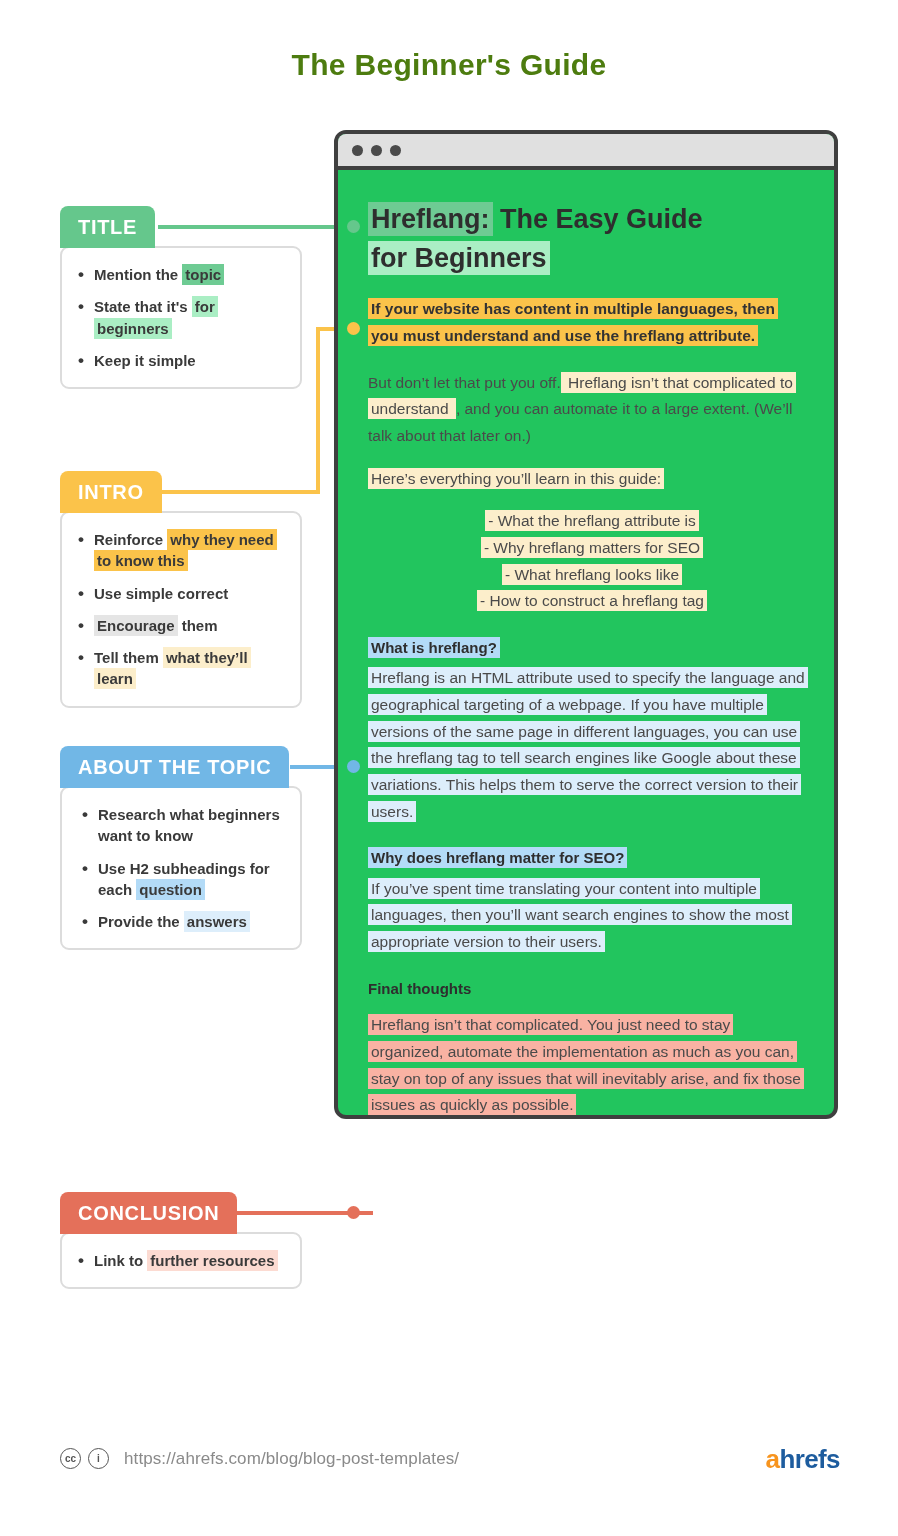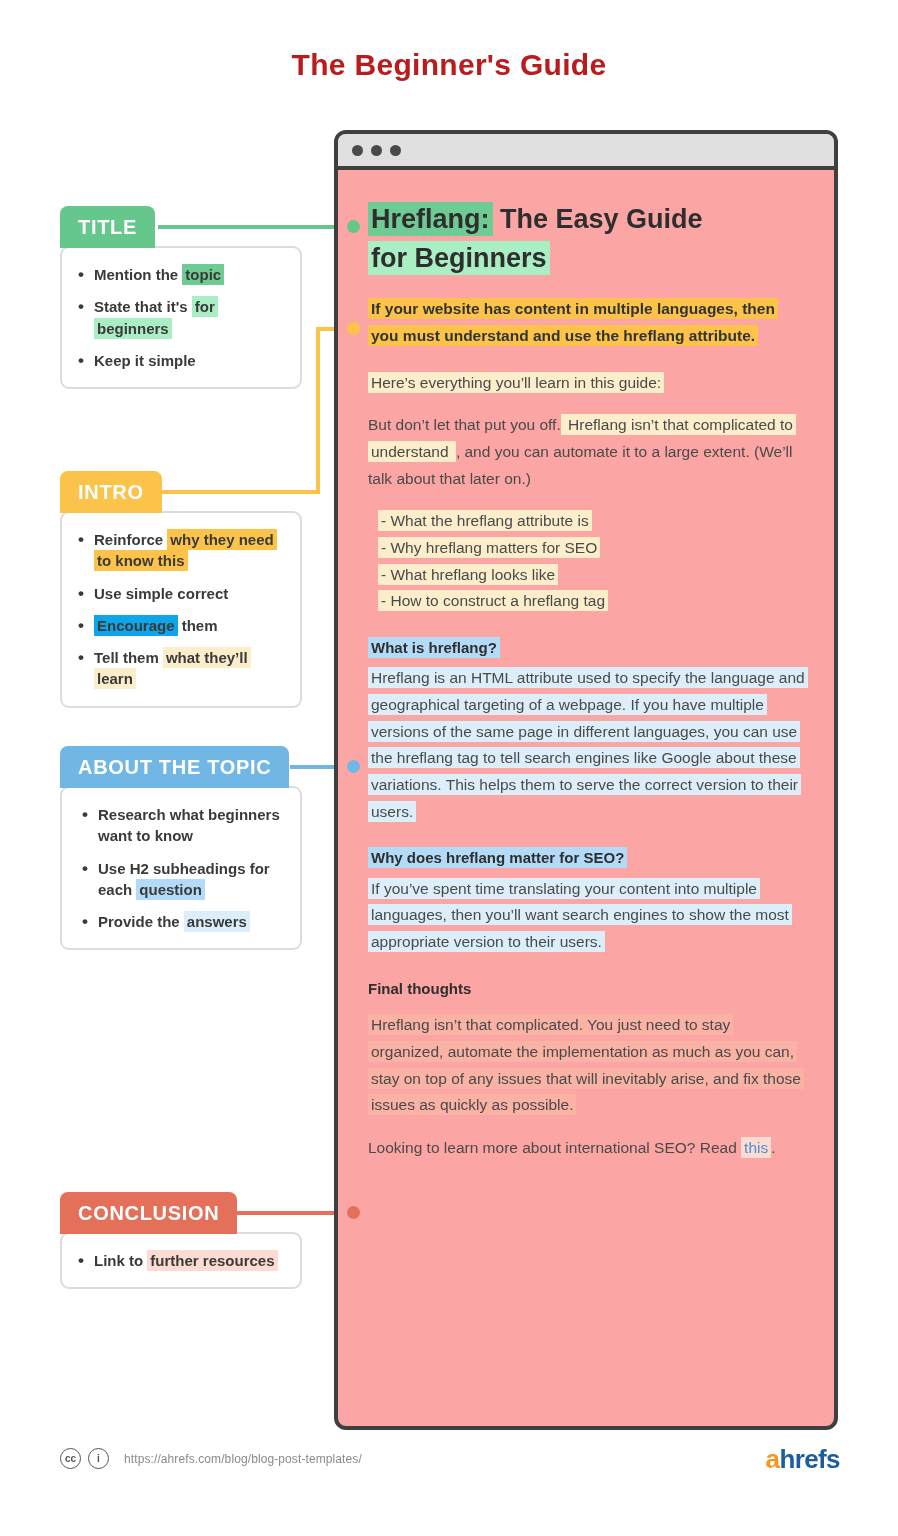--- a/index.html
+++ b/index.html
@@ -19,33 +19,33 @@
   
   #page-title {
     position: absolute;
     top: 48px;
     left: 0;
     width: 898px;
     text-align: center;
     font-size: 30px;
     font-weight: bold;
     letter-spacing: 0.3px;
-    color: #b91c1c;
+    color: #4d7c0f;
   }
 
   
   #browser {
     position: absolute;
     left: 334px;
     top: 130px;
     width: 504px;
-    height: 1300px;
+    height: 989px;
     border: 4px solid #3f3f3f;
     border-radius: 12px;
-    background: #fca5a5;
+    background: #22c55e;
     box-sizing: border-box;
     overflow: hidden;
     z-index: 5;
   }
   #browser-chrome {
     height: 36px;
     background: #e0e0e0;
     border-bottom: 4px solid #3f3f3f;
     display: flex;
     align-items: center;
@@ -90,34 +90,35 @@
     font-weight: bold;
     color: #333333;
     margin-bottom: 20px;
   }
   .linelist {
     font-size: 15.5px;
     line-height: 1.72;
     color: #4a4a4a;
     margin: 0 0 16px 0;
     padding-left: 10px;
+    text-align: center;
   }
   .linelist .li { display: block; }
 
   
   .hl {
     padding: 2px 3px;
     box-decoration-break: clone;
     -webkit-box-decoration-break: clone;
   }
   .hl-green-dark { background: #6ecb93; }
   .hl-green-light { background: #aaeec4; }
   .hl-yellow-strong { background: #fcc council; }
   .hl-yellow-strong { background: #fbc34a; }
-  .hl-yellow-mid { background: #0ea5e9; text-align: center; }
+  .hl-yellow-mid { background: #e5e5e5; text-align: center; }
   .hl-yellow-light { background: #fceecb; }
   .hl-blue-mid { background: #b3dbf7; }
   .hl-blue-light { background: #ddeefb; }
   .hl-red-mid { background: #f9b2a3; }
   .hl-red-light { background: #fcdbd2; }
   .link-blue { color: #4a90d9; }
 
   
   .annot { position: absolute; z-index: 8; }
   .annot-tab {
@@ -206,21 +207,21 @@
     display: flex;
     align-items: center;
     justify-content: center;
     font-size: 10px;
     font-weight: bold;
     color: #555555;
     box-sizing: border-box;
     font-family: "Liberation Sans", sans-serif;
   }
   #footer-url {
-    font-size: 12px;
+    font-size: 17px;
     color: #8a8a8a;
     margin-left: 8px;
     letter-spacing: 0.1px;
   }
   #brand-logo {
     position: absolute;
     right: 58px;
     top: -4px;
     font-size: 26px;
     font-weight: bold;
@@ -298,23 +299,23 @@
     <span class="dot"></span>
   </div>
 
   <div id="browser-body">
 
     <div class="h1"><span class="hl hl-green-dark">Hreflang:</span> <span>The Easy Guide</span><br><span class="hl hl-green-light">for Beginners</span></div>
 
     <div class="para lead"><span class="hl hl-yellow-strong">If your website has content in multiple languages, then you must understand and use the hreflang attribute.</span></div>
 
 
+    <div class="para"><span>But don’t let that put you off.</span><span class="hl hl-yellow-light"> Hreflang isn’t that complicated to understand </span><span>, and you can automate it to a large extent. (We’ll talk about that later on.)</span></div>
+
     <div class="para"><span class="hl hl-yellow-light">Here’s everything you’ll learn in this guide:</span></div>
-
-    <div class="para"><span>But don’t let that put you off.</span><span class="hl hl-yellow-light"> Hreflang isn’t that complicated to understand </span><span>, and you can automate it to a large extent. (We’ll talk about that later on.)</span></div>
 
     <div class="linelist">
       <span class="li"><span class="hl hl-yellow-light">- What the hreflang attribute is</span></span>
       <span class="li"><span class="hl hl-yellow-light">- Why hreflang matters for SEO</span></span>
       <span class="li"><span class="hl hl-yellow-light">- What hreflang looks like</span></span>
       <span class="li"><span class="hl hl-yellow-light">- How to construct a hreflang tag</span></span>
     </div>
 
     <div class="h2"><span class="hl hl-blue-mid">What is hreflang?</span></div>
     <div class="para"><span class="hl hl-blue-light">Hreflang is an HTML attribute used to specify the language and geographical targeting of a webpage. If you have multiple versions of the same page in different languages, you can use the hreflang tag to tell search engines like Google about these variations. This helps them to serve the correct version to their users.</span></div>

